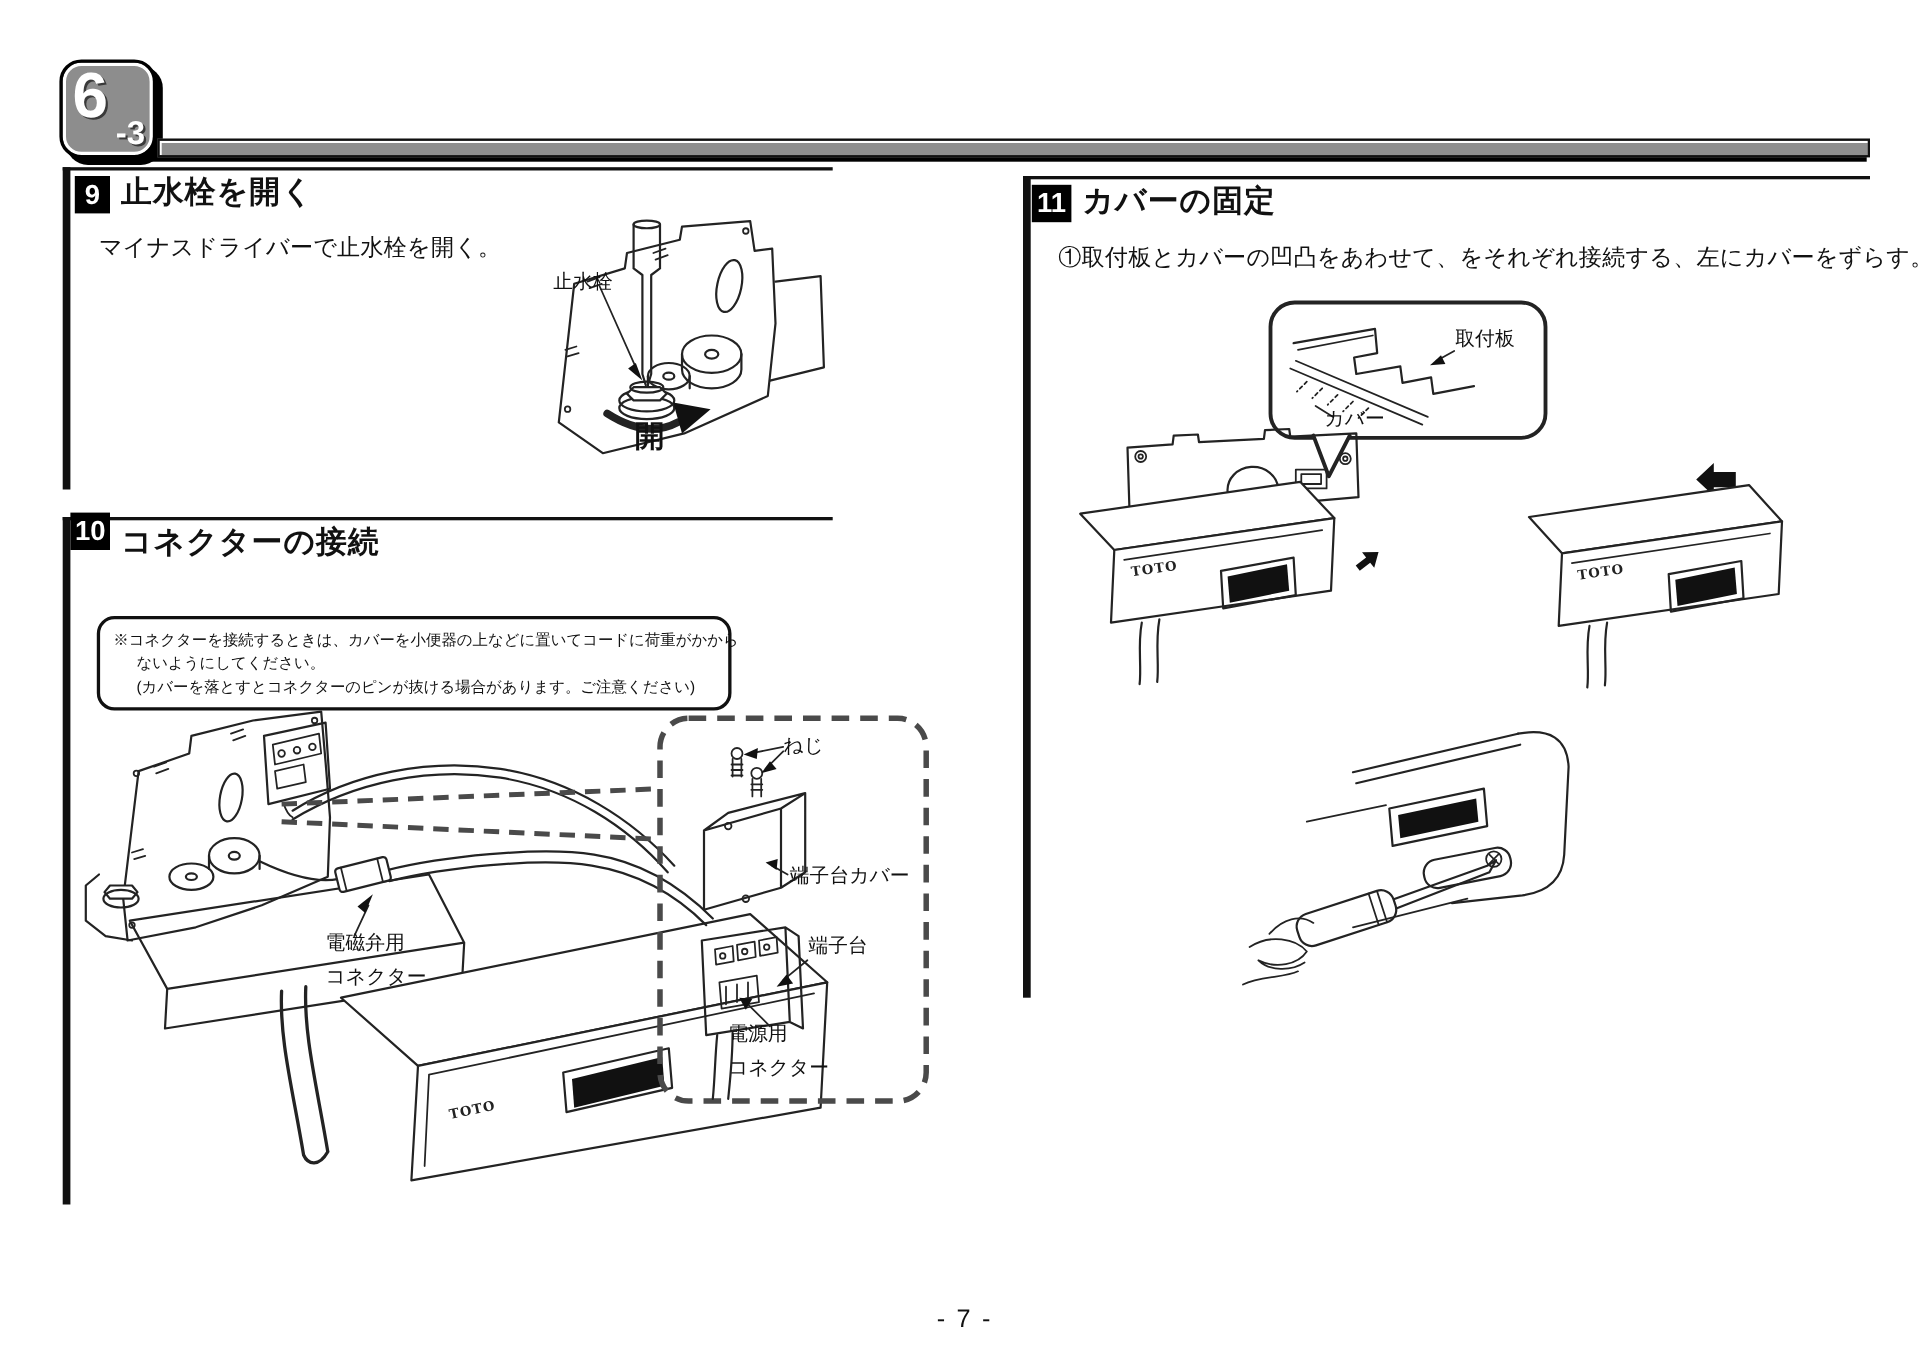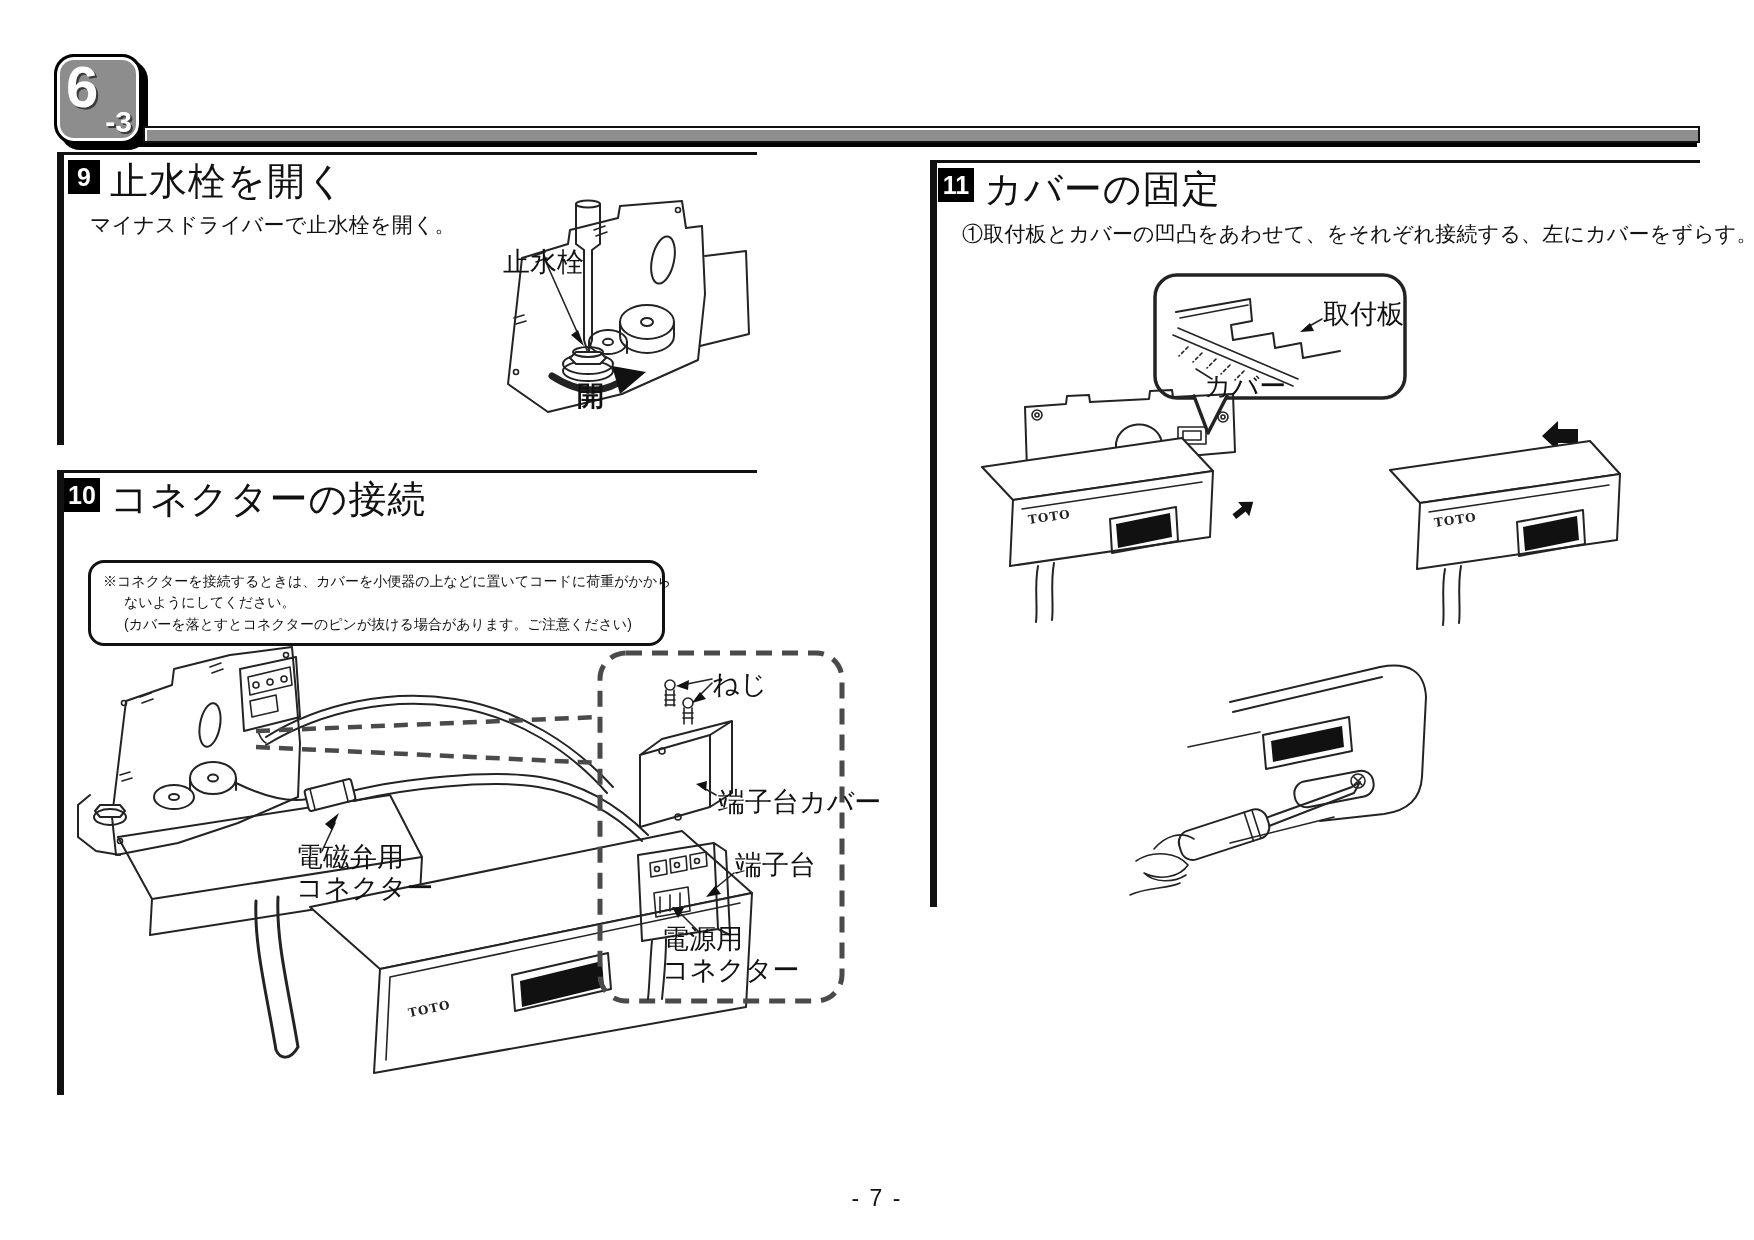--- a/index.html
+++ b/index.html
@@ -14,35 +14,35 @@
              text-shadow:2px 2px 0 #3a3a3a;}
   
   .rule-shadow{position:absolute;left:136px;top:134px;width:1561px;height:13px;background:#000;}
   .rule{position:absolute;left:143px;top:126px;width:1553px;height:13px;background:#8e8e8e;
         border:2px solid #101010;box-shadow:inset 0 2px 0 #fff,inset 2px 0 0 #fff;}
   
   .sec-topline{position:absolute;height:3px;background:#111;}
   .sec-leftbar{position:absolute;width:7px;background:#111;}
   .sec-num{position:absolute;height:34px;background:#000;color:#fff;font-weight:800;
            display:flex;align-items:center;justify-content:center;font-size:25px;}
-  .sec-title{position:absolute;font-size:38px;font-weight:400;letter-spacing:1px;white-space:nowrap;}
+  .sec-title{position:absolute;font-size:28px;font-weight:700;letter-spacing:1px;white-space:nowrap;}
   .body-text{position:absolute;font-size:21px;white-space:nowrap;letter-spacing:0.2px;text-align:center;}
   .note-box{position:absolute;left:88px;top:560px;width:577px;box-sizing:border-box;
             border:3px solid #111;border-radius:16px;padding:8px 12px;font-size:14px;line-height:1.52;}
   .note-box .cont{padding-left:21px;}
   .note-box div{white-space:nowrap;}
   
   svg.illus{position:absolute;overflow:visible;}
   .ln{fill:none;stroke:#232323;stroke-width:2;stroke-linejoin:round;stroke-linecap:round;}
   .ln3{fill:none;stroke:#232323;stroke-width:3.5;stroke-linejoin:round;stroke-linecap:round;}
   .thin{stroke-width:1.6;}
   .fillw{fill:#fff;}
   .dash{fill:none;stroke:#4a4a4a;stroke-width:5;stroke-dasharray:16 10;stroke-linecap:butt;}
   .dashL{fill:none;stroke:#4a4a4a;stroke-width:4.5;stroke-dasharray:14 9;stroke-linecap:butt;}
-  .lbl{position:absolute;font-size:27px;white-space:nowrap;color:#111;}
+  .lbl{position:absolute;font-size:18px;white-space:nowrap;color:#111;}
   .lbl.big{font-size:27px;font-weight:700;}
   .lbl .blk{display:block;line-height:31px;}
   .brand{position:absolute;font-family:"DejaVu Serif",serif;font-weight:700;font-size:12px;
          letter-spacing:1px;color:#222;}
   .pageno{position:absolute;left:0;right:0;top:1185px;text-align:center;font-size:23px;letter-spacing:2px;}
 </style>
 </head>
 <body>
 
 <div class="page">
@@ -84,21 +84,21 @@
     <path class="ln thin" d="M95,64 L128,138"></path>
     <polygon fill="#111" points="134,150 121,139 128,134"></polygon>
     <path class="ln" style="stroke-width:7" d="M102,180 Q138,203 166,188"></path>
     <polygon fill="#111" points="196,176 162,170 170,198"></polygon>
   </svg>
   <div class="lbl" style="left:503px;top:244px">止水栓</div>
   <div class="lbl big" style="left:577px;top:378px">開</div>
 
   <div class="sec-topline" style="left:57px;top:470px;width:700px"></div>
   <div class="sec-leftbar" style="left:57px;top:470px;height:625px"></div>
-  <div class="sec-num" style="left:64px;top:478px;width:36px">10</div>
+  <div class="sec-num" style="left:64px;top:466px;width:36px">10</div>
   <div class="sec-title" style="left:110px;top:474px">コネクターの接続</div>
 
   <div class="note-box">
     <div>※コネクターを接続するときは、カバーを小便器の上などに置いてコードに荷重がかから</div>
     <div class="cont">ないようにしてください。</div>
     <div class="cont">(カバーを落とすとコネクターのピンが抜ける場合があります。ご注意ください)</div>
   </div>
 
   <svg class="illus" style="left:60px;top:645px;width:790px;height:425px" viewBox="0 0 790 425">
 

